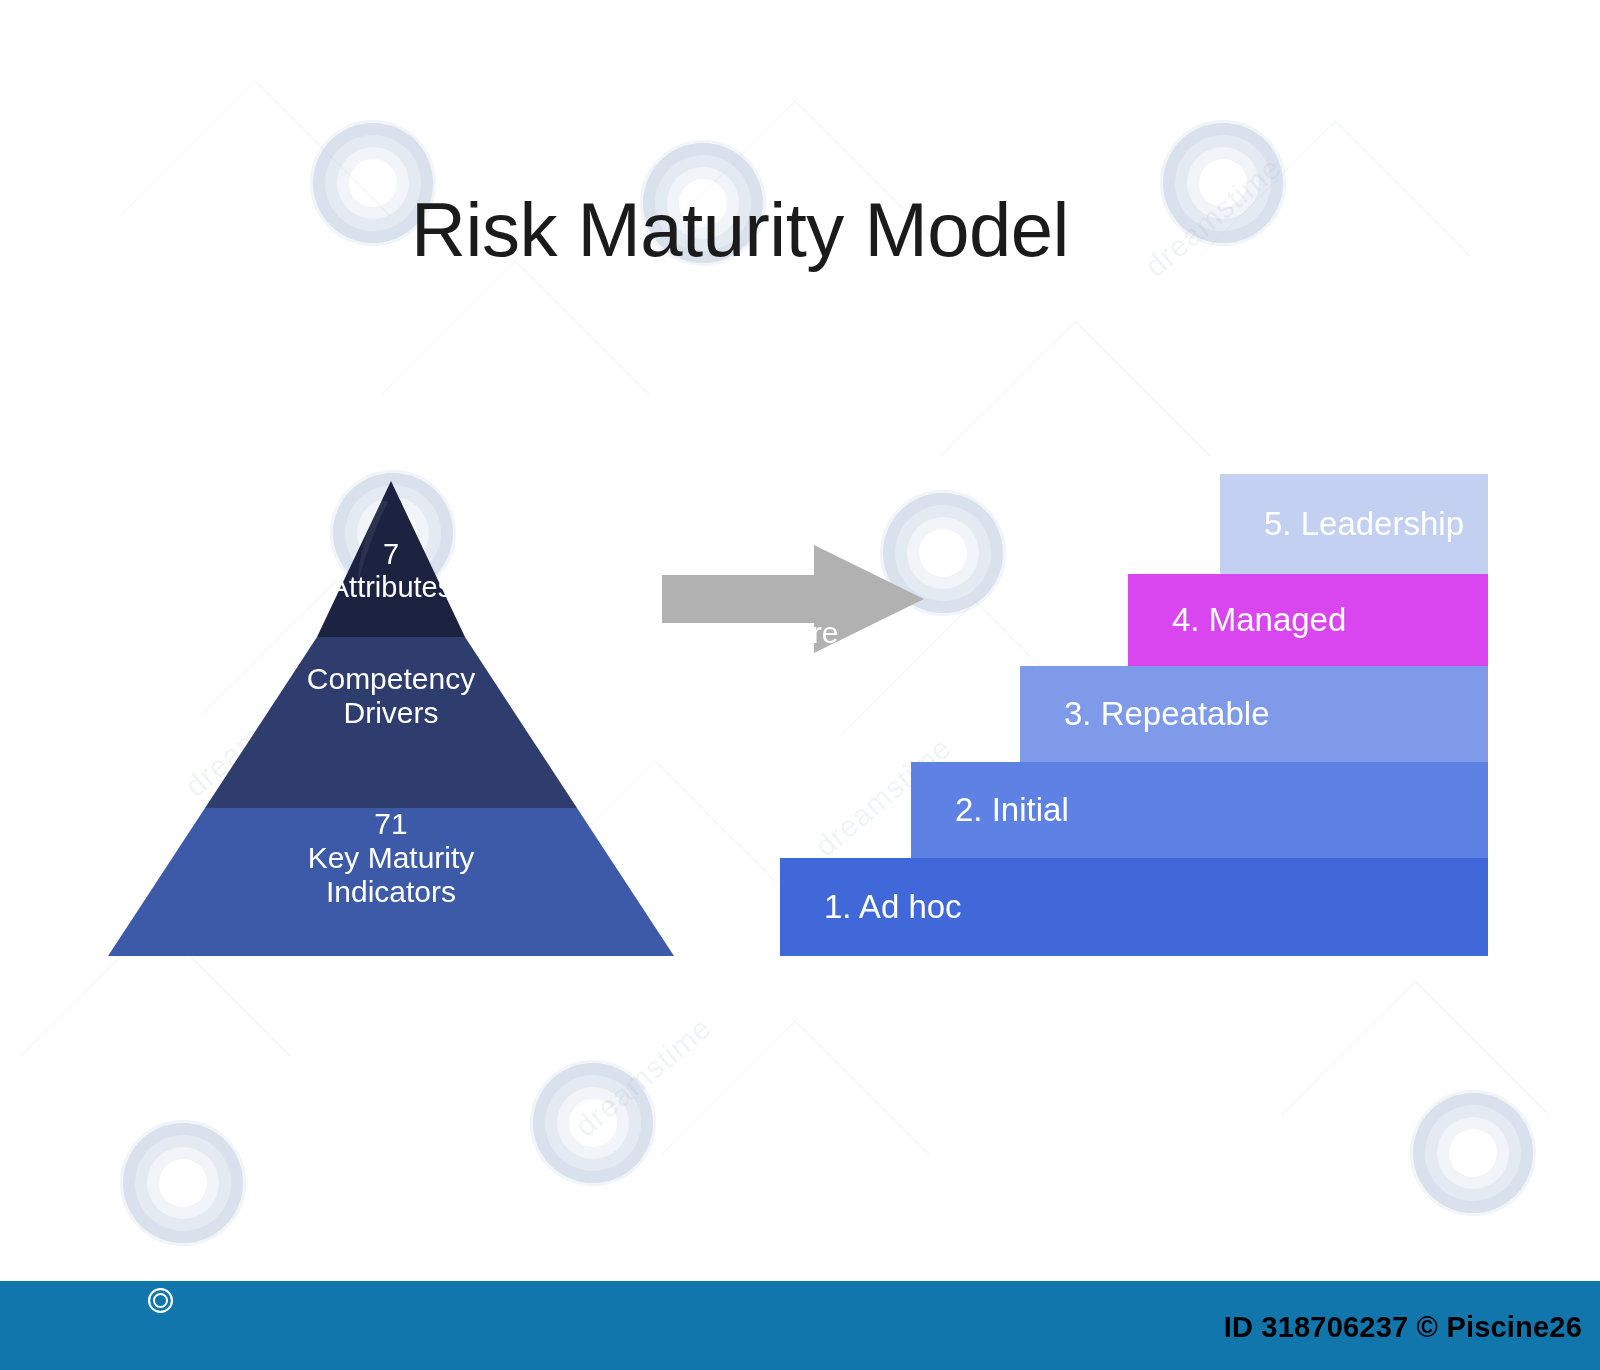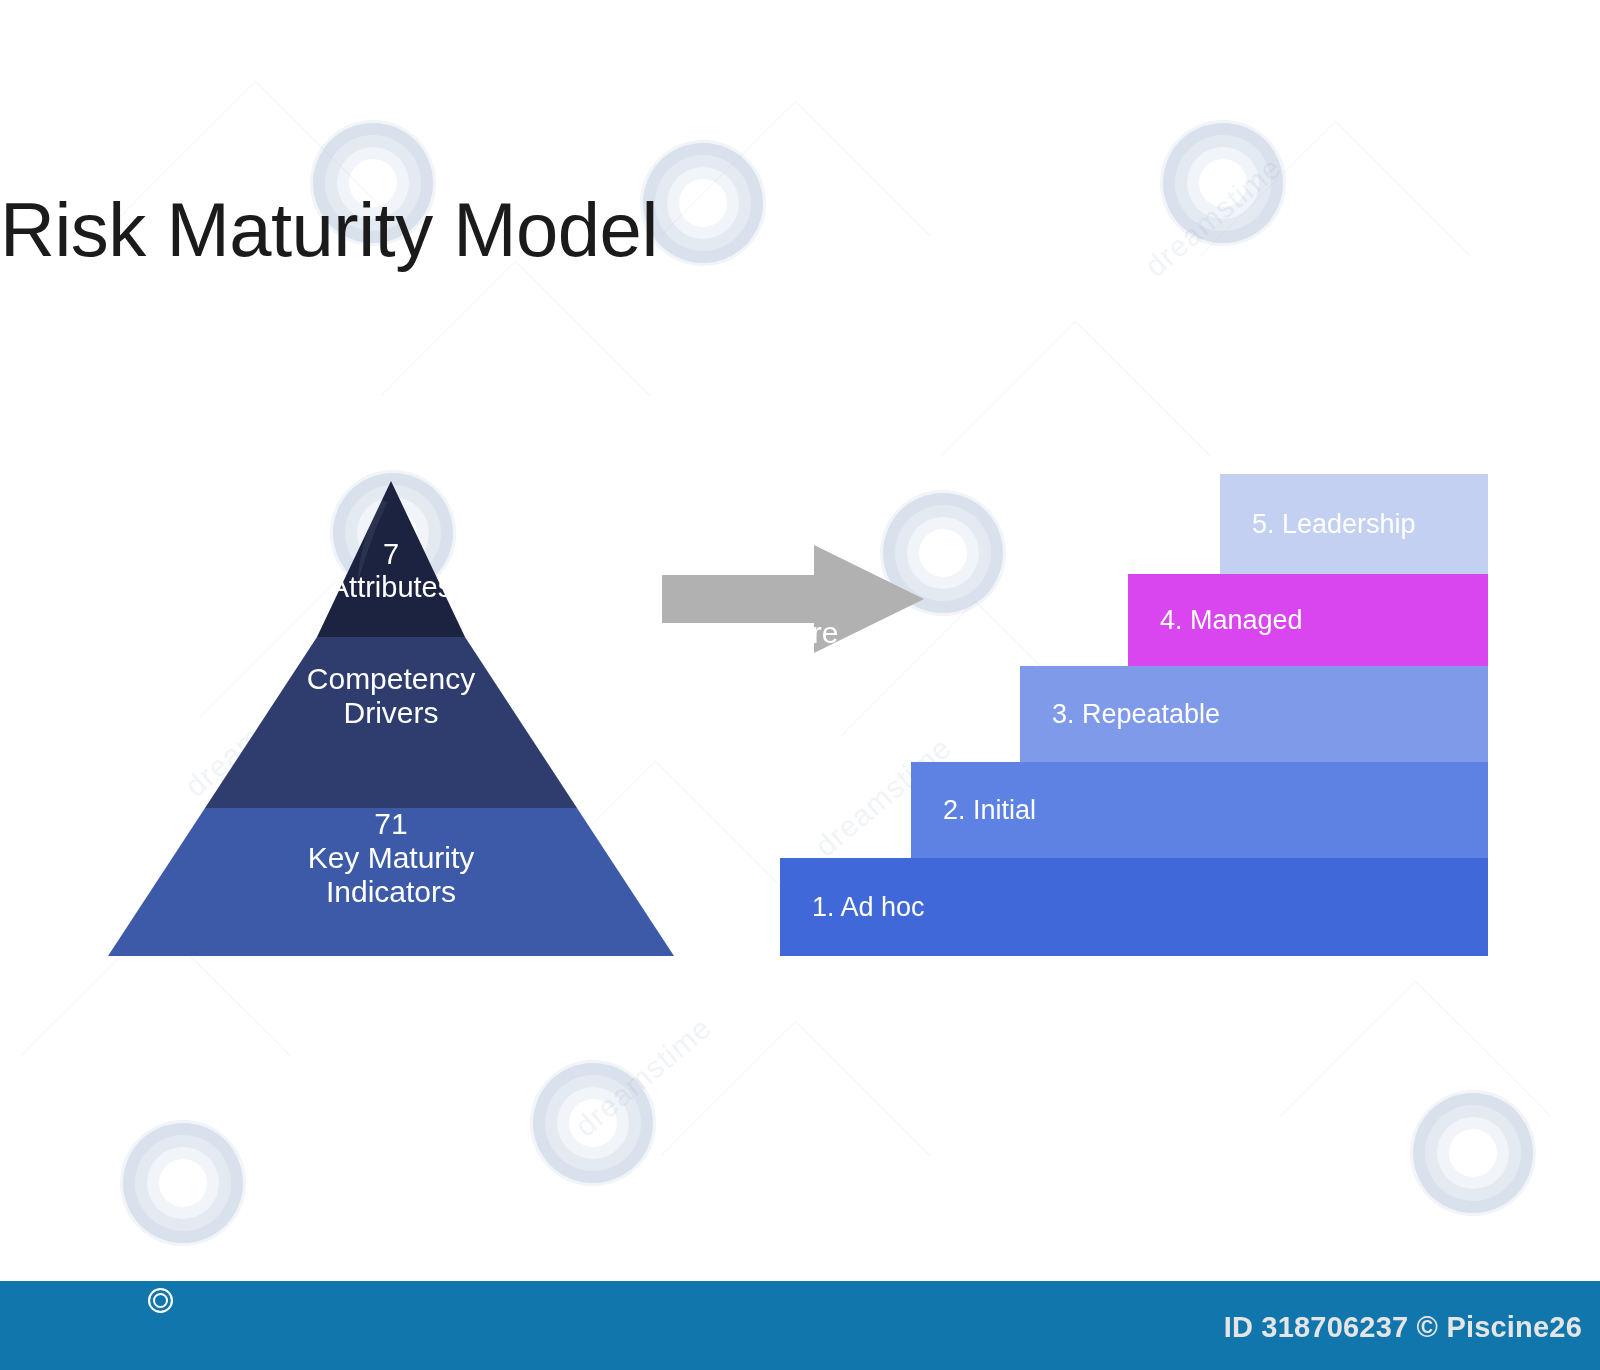--- a/index.html
+++ b/index.html
@@ -56,20 +56,21 @@
     transform: rotate(-40deg);
     white-space: nowrap;
     letter-spacing: 1px;
   }
 
   
   #title {
     position: absolute;
     left: 0; top: 186px;
     width: 1480px;
+    text-align: center;
     font-size: 76px;
     font-weight: 400;
     color: #1b1b1b;
     letter-spacing: -0.5px;
     z-index: 10;
   }
 
   
   #pyramid {
     position: absolute;
@@ -126,24 +127,24 @@
     z-index: 8;
   }
   .step {
     position: absolute;
     right: 0;
     box-sizing: border-box;
     display: flex;
     align-items: center;
   }
   .step-label {
-    font-size: 27px;
+    font-size: 33px;
     color: #ffffff;
     white-space: nowrap;
-    padding-left: 32px;
+    padding-left: 44px;
   }
 
   
   #footer {
     position: absolute;
     left: 0; top: 1281px;
     width: 1600px;
     height: 89px;
     background: #1176ac;
     z-index: 20;
@@ -166,21 +167,21 @@
     border-radius: 50%;
     border: 2px solid #ffffff;
     box-shadow: inset 0 0 0 3px rgba(17,118,172,1), inset 0 0 0 5px #ffffff;
   }
   #footer-id {
     position: absolute;
     right: 18px;
     top: 30px;
     font-size: 29px;
     font-weight: bold;
-    color: #e5e5e5;
+    color: #000000;
     letter-spacing: 0.2px;
   }
 </style>
 </head>
 <body>
 
 <div id="canvas">
 
   <div class="wm-layer">
     <div class="wm-x" style="left:160px; top:120px;"></div>

